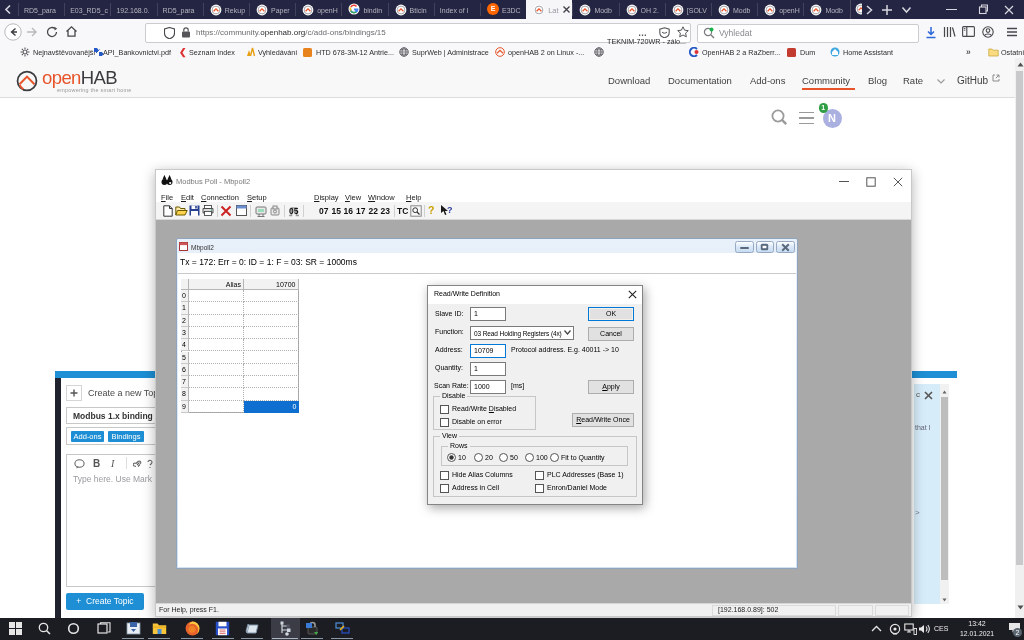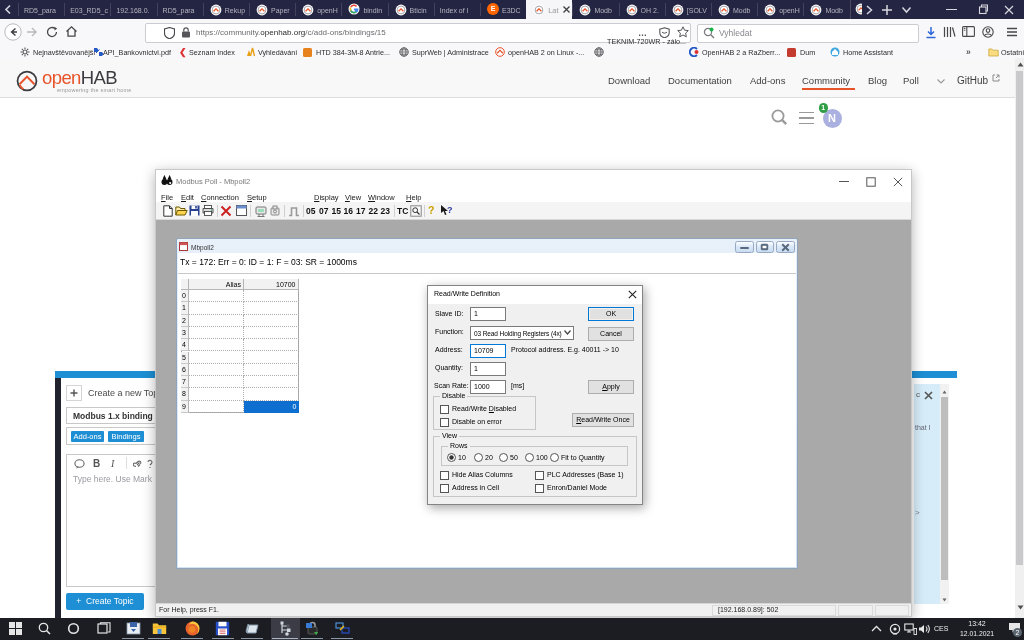--- a/index.html
+++ b/index.html
@@ -212,21 +212,21 @@
     </svg>
     <div class="a" style="left:103px;top:47.5px;color:#2b2b2f;font-size:7.2px;white-space:nowrap">API_Bankovnictvi.pdf</div>
 <div class="a" style="left:179px;top:47.5px;color:#d33;font-size:9px;font-weight:bold;line-height:9px">❮</div>
     <div class="a" style="left:189px;top:47.5px;color:#2b2b2f;font-size:7.2px;white-space:nowrap">Seznam Index</div>
 <svg class="a" style="left:246px;top:47px" width="10" height="10" viewBox="0 0 10 10">
       <path d="M1 9 L3 3 L5 9 Z" fill="#e8a013"></path>
       <path d="M4.5 9 L6.5 1 L8.5 9" fill="none" stroke="#e8a013" stroke-width="1.4"></path>
     </svg>
     <div class="a" style="left:258px;top:47.5px;color:#2b2b2f;font-size:7.2px;white-space:nowrap">Vyhledávání</div>
 <div class="a" style="left:303px;top:47.5px;width:9px;height:9px;background:#e8821d;border-radius:1.5px"></div>
-    <div class="a" style="left:316px;top:47.5px;color:#2b2b2f;font-size:7.2px;white-space:nowrap">HTD 384-3M-8 Antrie...</div>
+    <div class="a" style="left:316px;top:47.5px;color:#2b2b2f;font-size:7.2px;white-space:nowrap">HTD 678-3M-12 Antrie...</div>
 <svg class="a" style="left:399px;top:47px" width="10" height="10" viewBox="0 0 10 10">
       <circle cx="5" cy="5" r="4.2" fill="none" stroke="#55555a" stroke-width="1"></circle>
       <ellipse cx="5" cy="5" rx="2" ry="4.2" fill="none" stroke="#55555a" stroke-width="0.8"></ellipse>
       <path d="M0.8 5 L9.2 5 M1.4 2.8 L8.6 2.8 M1.4 7.2 L8.6 7.2" stroke="#55555a" stroke-width="0.8"></path>
     </svg>
     <div class="a" style="left:412px;top:47.5px;color:#2b2b2f;font-size:7.2px;white-space:nowrap">SuprWeb | Administrace</div>
 <svg class="a" style="left:495px;top:47px" width="10" height="10" viewBox="0 0 12 12">
       <circle cx="6" cy="6" r="5.2" fill="none" stroke="#e8542a" stroke-width="1.2"></circle>
       <path d="M2.5 7.5 L6 4 L9.5 7.5" stroke="#e8542a" stroke-width="1.4" fill="none"></path>
     </svg>
@@ -260,21 +260,21 @@
       <path d="M6.5 26 L20 12 L33.5 26" stroke="#e8542a" stroke-width="3.6" fill="none"></path>
       <path d="M6.8 27.5 A17.2 17.2 0 0 0 13.5 34.7" stroke="#e8542a" stroke-width="3.6" fill="none"></path>
     </svg>
 <div class="a" style="left:42px;top:69px;font-size:18.5px;line-height:18px;letter-spacing:-0.6px"><span style="color:#e8542a">open</span><span style="color:#3c3b40">HAB</span></div>
 <div class="a" style="left:57px;top:86.5px;font-size:5.4px;color:#999;letter-spacing:0.25px">empowering the smart home</div>
 <div class="a" style="left:608px;top:75px;font-size:9.5px;color:#3f3f3f">Download</div>
 <div class="a" style="left:668px;top:75px;font-size:9.5px;color:#3f3f3f">Documentation</div>
 <div class="a" style="left:750px;top:75px;font-size:9.5px;color:#3f3f3f">Add-ons</div>
 <div class="a" style="left:802px;top:75px;font-size:9.5px;color:#3f3f3f">Community</div>
 <div class="a" style="left:868px;top:75px;font-size:9.5px;color:#3f3f3f">Blog</div>
-<div class="a" style="left:903px;top:75px;font-size:9.5px;color:#3f3f3f">Poll</div>
+<div class="a" style="left:903px;top:75px;font-size:9.5px;color:#3f3f3f">Rate</div>
 <div class="a" style="left:957px;top:75px;font-size:10px;color:#3f3f3f">GitHub</div>
 <div class="a" style="left:802px;top:87.5px;width:53px;height:2px;background:#e8542a"></div>
 <svg class="a" style="left:937px;top:79px" width="8" height="5" viewBox="0 0 8 5">
       <path d="M0.5 0.5 L4 4 L7.5 0.5" fill="none" stroke="#9a9a9a" stroke-width="1.2"></path>
     </svg>
 <svg class="a" style="left:992px;top:74px" width="8" height="8" viewBox="0 0 8 8">
       <path d="M3 1 L1 1 L1 7 L7 7 L7 5" fill="none" stroke="#8a8a8a" stroke-width="1"></path>
       <path d="M4.5 1 L7 1 L7 3.5 M7 1 L3.8 4.2" fill="none" stroke="#8a8a8a" stroke-width="1"></path>
     </svg>
 <svg class="a" style="left:771px;top:109px" width="17" height="17" viewBox="0 0 17 17">
@@ -404,21 +404,21 @@
 <svg class="a" style="left:269px;top:205px" width="12" height="12" viewBox="0 0 12 12">
       <rect x="2" y="3" width="8" height="7" rx="1" fill="#e8e8e8" stroke="#888" stroke-width="1"></rect>
       <rect x="4" y="1" width="4" height="3" fill="#e8e8e8" stroke="#888" stroke-width="1"></rect>
       <circle cx="6" cy="6.5" r="1.5" fill="none" stroke="#888" stroke-width="1"></circle>
     </svg>
 <div class="a" style="left:284px;top:205px;width:1px;height:12px;background:#d0d0d0"></div>
 <svg class="a" style="left:288px;top:205px" width="12" height="12" viewBox="0 0 12 12">
       <path d="M1 10.5 L3.5 10.5 L3.5 3 L8.5 3 L8.5 10.5 L11 10.5" fill="none" stroke="#9a9a9a" stroke-width="1.6"></path>
     </svg>
 <div class="a" style="left:303px;top:205px;width:1px;height:12px;background:#d0d0d0"></div>
-<div class="a" style="left:306px;top:205.5px;font-size:8.5px;font-weight:bold;color:#111">05</div>
+<div class="a" style="left:289px;top:205.5px;font-size:8.5px;font-weight:bold;color:#111">05</div>
 <div class="a" style="left:319px;top:205.5px;font-size:8.5px;font-weight:bold;color:#111">07</div>
 <div class="a" style="left:331.5px;top:205.5px;font-size:8.5px;font-weight:bold;color:#111">15</div>
 <div class="a" style="left:343.5px;top:205.5px;font-size:8.5px;font-weight:bold;color:#111">16</div>
 <div class="a" style="left:356px;top:205.5px;font-size:8.5px;font-weight:bold;color:#111">17</div>
 <div class="a" style="left:368.5px;top:205.5px;font-size:8.5px;font-weight:bold;color:#111">22</div>
 <div class="a" style="left:380.5px;top:205.5px;font-size:8.5px;font-weight:bold;color:#111">23</div>
 <div class="a" style="left:394px;top:205px;width:1px;height:12px;background:#d0d0d0"></div>
 <div class="a" style="left:397px;top:205.5px;font-size:8.5px;font-weight:bold;color:#111">TC</div>
 <svg class="a" style="left:410px;top:205px" width="12" height="12" viewBox="0 0 12 12">
       <rect x="0.8" y="0.8" width="10.4" height="10.4" fill="#f8f8f8" stroke="#888" stroke-width="1"></rect>

